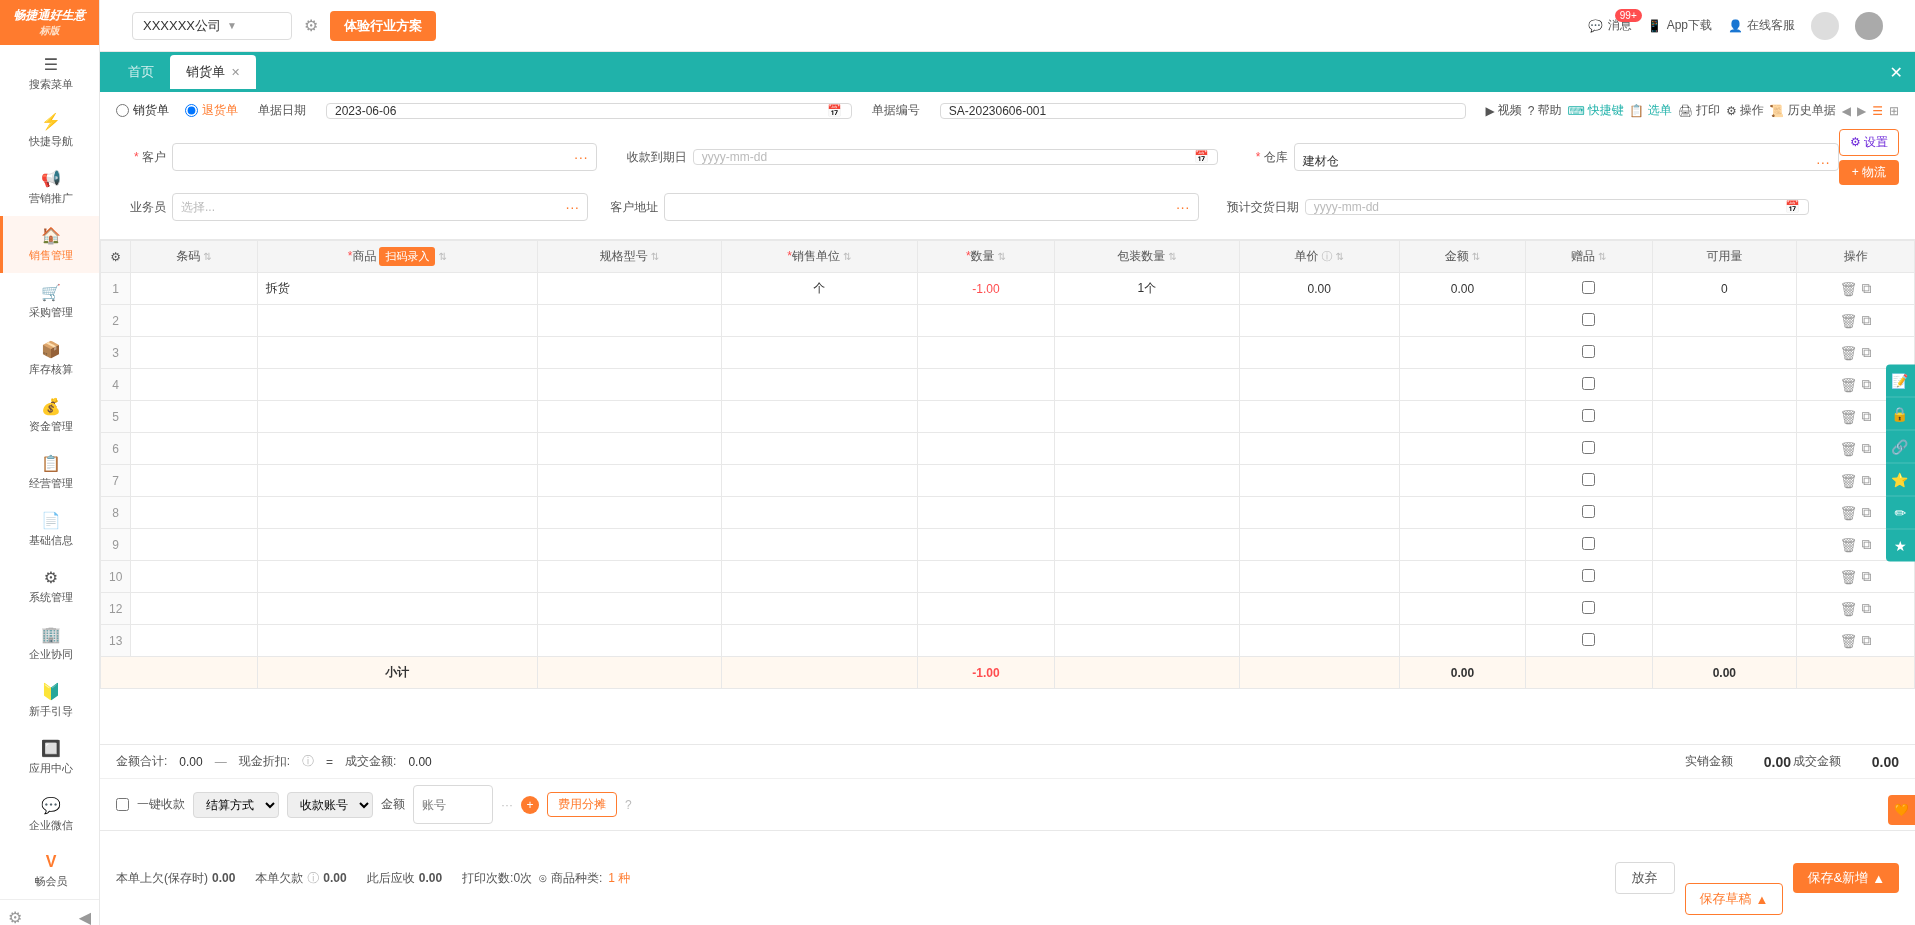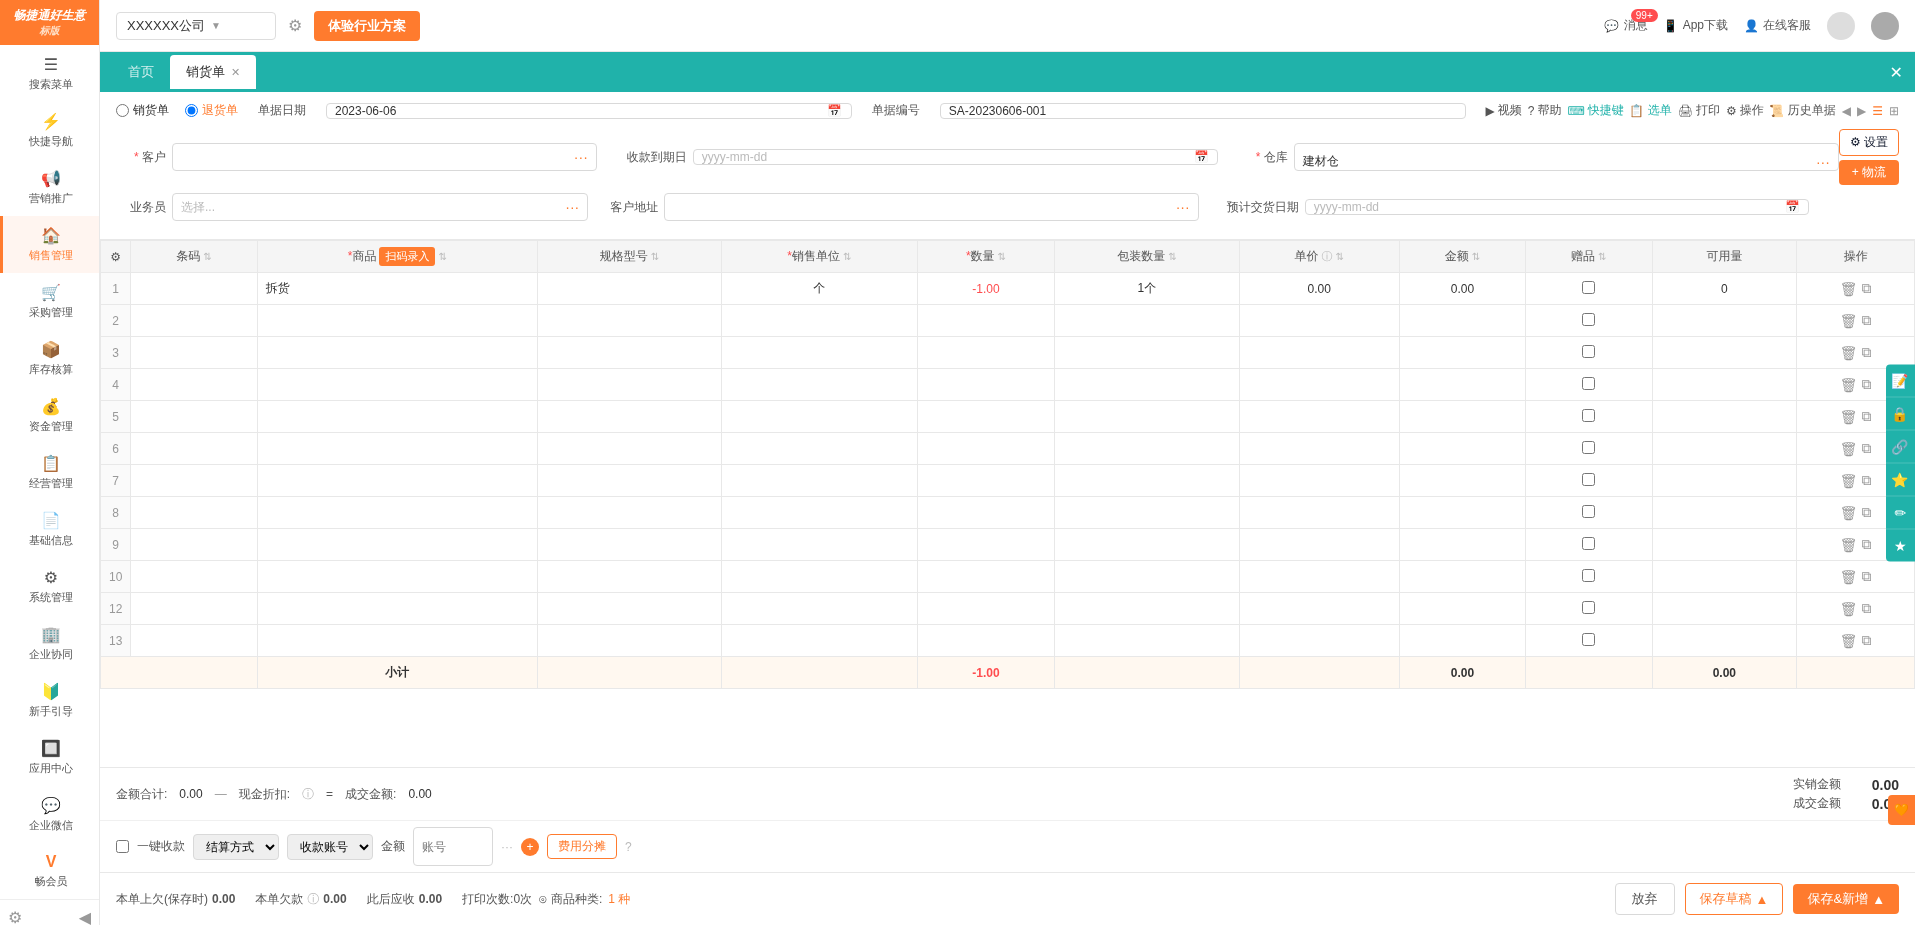--- a/index.html
+++ b/index.html
@@ -11,21 +11,21 @@
     .sidebar-item { display: flex; flex-direction: column; align-items: center; padding: 10px 4px; cursor: pointer; color: #555; font-size: 11px; gap: 3px; border-left: 3px solid transparent; }
     .sidebar-item.active { background: #fff5f0; color: #ff7b2e; border-left: 3px solid #ff7b2e; }
     .sidebar-item .icon { font-size: 16px; }
     .sidebar-bottom { margin-top: auto; border-top: 1px solid #eee; }
     .sidebar-footer { display: flex; padding: 8px; justify-content: space-between; align-items: center; }
 
     
     .main { flex: 1; display: flex; flex-direction: column; height: 925px; overflow: hidden; }
 
     
-    .top-header { background: #fff; height: 52px; display: flex; align-items: center; padding: 0 16px; border-bottom: 1px solid #e8e8e8; gap: 12px; }
+    .top-header { background: #fff; height: 52px; display: flex; align-items: center; padding: 0 32px; border-bottom: 1px solid #e8e8e8; gap: 12px; }
     .company-select { display: flex; align-items: center; gap: 6px; border: 1px solid #ddd; border-radius: 4px; padding: 4px 10px; font-size: 13px; cursor: pointer; min-width: 160px; }
     .company-select .chevron { color: #999; font-size: 10px; }
     .gear-btn { color: #999; font-size: 16px; cursor: pointer; }
     .trial-btn { background: #ff7b2e; color: #fff; border: none; border-radius: 4px; padding: 6px 14px; font-size: 13px; cursor: pointer; font-weight: bold; }
     .header-right { margin-left: auto; display: flex; align-items: center; gap: 16px; color: #555; font-size: 12px; }
     .header-right-item { display: flex; align-items: center; gap: 4px; cursor: pointer; position: relative; }
     .badge { background: #ff4d4f; color: #fff; border-radius: 10px; padding: 1px 5px; font-size: 10px; position: absolute; top: -8px; right: -10px; }
     .avatar { width: 28px; height: 28px; border-radius: 50%; background: #ddd; }
 
     
@@ -46,21 +46,21 @@
     .form-row { display: flex; gap: 0; align-items: center; margin-bottom: 8px; }
     .form-field { display: flex; align-items: center; flex: 1; gap: 6px; }
     .form-field label { color: #555; white-space: nowrap; font-size: 12px; min-width: 50px; text-align: right; }
     .required-star { color: #ff4d4f; }
     .form-input { border: 1px solid #d9d9d9; border-radius: 4px; padding: 4px 8px; font-size: 12px; flex: 1; height: 39px; color: #333; background: #fff; }
     .field-dots { color: #ff7b2e; font-size: 14px; cursor: pointer; }
     .date-input { display: flex; align-items: center; gap: 4px; border: 1px solid #d9d9d9; border-radius: 4px; padding: 4px 8px; flex: 1; height: 16px; background: #fff; }
     .date-icon { color: #bbb; }
     .header-actions { display: flex; gap: 6px; align-items: center; margin-left: auto; flex-shrink: 0; }
     .action-link { color: #555; font-size: 12px; display: flex; align-items: center; gap: 3px; cursor: pointer; }
-    .btn-settings { background: #fff; border: 1px solid #ff7b2e; color: #0f172a; border-radius: 4px; padding: 4px 10px; cursor: pointer; font-size: 12px; }
+    .btn-settings { background: #fff; border: 1px solid #ff7b2e; color: #6d28d9; border-radius: 4px; padding: 4px 10px; cursor: pointer; font-size: 12px; }
     .btn-logistics { background: #ff7b2e; color: #fff; border: none; border-radius: 4px; padding: 4px 10px; cursor: pointer; font-size: 12px; }
     .settings-col { display: flex; flex-direction: column; gap: 4px; margin-left: auto; flex-shrink: 0; }
 
     
     .table-area { flex: 1; overflow: auto; background: #fff; margin: 0; }
     .data-table { width: 100%; border-collapse: collapse; font-size: 12px; }
     .data-table th { background: #f5f5f5; border: 1px solid #e8e8e8; padding: 6px 8px; text-align: center; color: #555; font-weight: normal; white-space: nowrap; position: sticky; top: 0; z-index: 2; }
     .data-table td { border: 1px solid #e8e8e8; padding: 4px 8px; text-align: center; height: 32px; color: #333; }
     .data-table .row-num { color: #999; background: #fafafa; }
     .data-table .red { color: #ff4d4f; }
@@ -84,21 +84,21 @@
     .select-input { border: 1px solid #d9d9d9; border-radius: 4px; padding: 3px 8px; font-size: 12px; height: 26px; }
     .add-btn { background: #ff7b2e; color: #fff; border: none; border-radius: 50%; width: 18px; height: 18px; font-size: 12px; cursor: pointer; display: flex; align-items: center; justify-content: center; }
     .expense-btn { border: 1px solid #ff7b2e; color: #ff7b2e; background: #fff; border-radius: 4px; padding: 3px 10px; font-size: 12px; cursor: pointer; }
     .help-icon { color: #bbb; cursor: pointer; }
     .bottom-bar { display: flex; align-items: center; padding: 10px 16px; background: #fff; border-top: 1px solid #e8e8e8; }
     .bottom-stats { display: flex; gap: 20px; font-size: 12px; color: #555; }
     .bottom-stats span { display: flex; align-items: center; gap: 4px; }
     .print-info { margin-left: 20px; font-size: 12px; color: #555; display: flex; align-items: center; gap: 6px; }
     .bottom-right { margin-left: auto; display: flex; align-items: center; gap: 10px; }
     .btn-discard { border: 1px solid #d9d9d9; background: #fff; color: #555; border-radius: 4px; padding: 6px 16px; font-size: 13px; cursor: pointer; }
-    .btn-save-draft { border: 1px solid #ff7b2e; background: #fff; color: #ff7b2e; border-radius: 4px; padding: 6px 14px; font-size: 13px; cursor: pointer; display: flex; align-items: center; gap: 4px; }
+    .btn-save-draft { border: 1px solid #ff7b2e; background: #fff; color: #ff7b2e; border-radius: 4px; padding: 6px 14px; font-size: 13px; cursor: pointer; display: flex; align-items: center; gap: 4px; margin-top: 42px; }
     .btn-save-new { background: #ff7b2e; color: #fff; border: none; border-radius: 4px; padding: 6px 14px; font-size: 13px; cursor: pointer; display: flex; align-items: center; gap: 4px; }
 
     
     .right-float { position: fixed; right: 0; top: 50%; transform: translateY(-50%); display: flex; flex-direction: column; background: #20b2aa; border-radius: 4px 0 0 4px; overflow: hidden; z-index: 100; }
     .right-float-item { padding: 8px 6px; color: #fff; font-size: 11px; text-align: center; cursor: pointer; border-bottom: 1px solid rgba(255,255,255,0.2); display: flex; align-items: center; justify-content: center; font-size: 14px; }
     .right-float-item:last-child { border-bottom: none; }
     .right-float-bottom { position: fixed; right: 0; bottom: 100px; background: #ff7b2e; border-radius: 4px 0 0 4px; padding: 8px 6px; color: #fff; font-size: 12px; cursor: pointer; z-index: 100; text-align: center; }
 
     .note-row { display: flex; align-items: center; gap: 6px; }
     .note-label { color: #555; min-width: 30px; text-align: right; }
@@ -665,21 +665,21 @@
       <div class="summary-row">
         <span class="summary-text">金额合计:</span>
         <span class="summary-val">0.00</span>
         <span class="dash">—</span>
         <span class="summary-text">现金折扣:</span>
         <span style="color:#bbb;cursor:pointer;">ⓘ</span>
         <span style="color:#555;">=</span>
         <span class="summary-text">成交金额:</span>
         <span class="summary-val">0.00</span>
 
-        <div style="margin-left:auto;display:flex;flex-direction:column;gap:2px;text-align:right;">
+        <div style="margin-left:auto;display:flex;flex-direction:row;gap:2px;text-align:right;">
           <div style="display:flex;gap:8px;justify-content:flex-end;align-items:center;">
             <span style="color:#555;">实销金额</span>
             <span style="color:#333;font-weight:bold;font-size:14px;min-width:50px;">0.00</span>
           </div>
           <div style="display:flex;gap:8px;justify-content:flex-end;align-items:center;">
             <span style="color:#555;">成交金额</span>
             <span style="color:#333;font-weight:bold;font-size:14px;min-width:50px;">0.00</span>
           </div>
         </div>
       </div>

